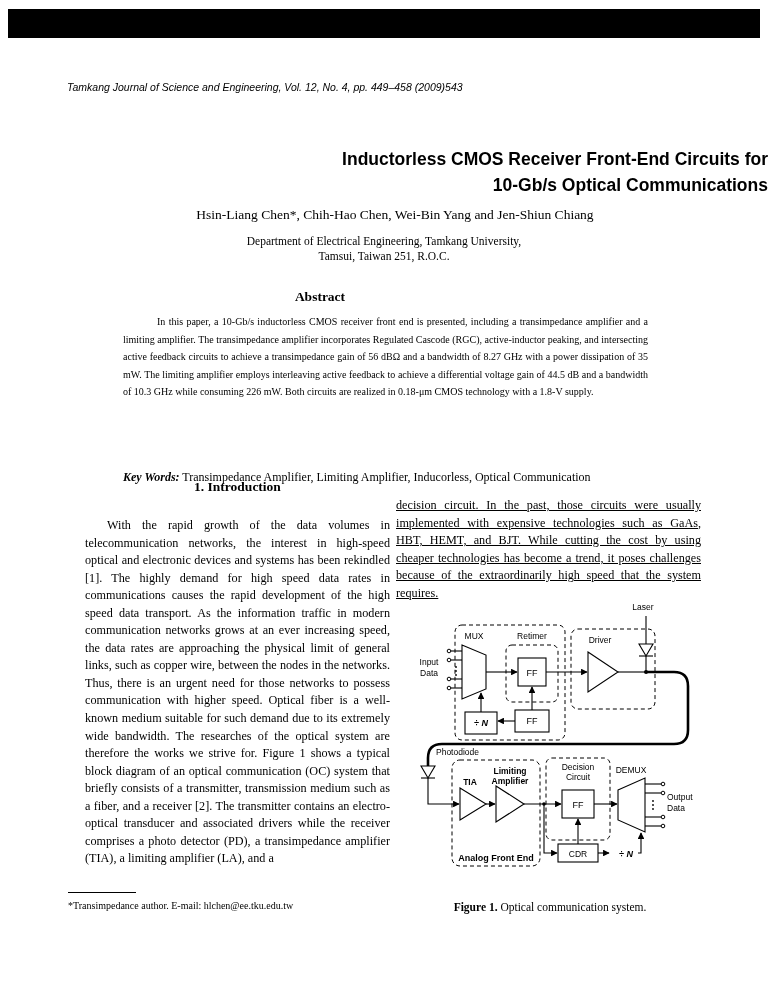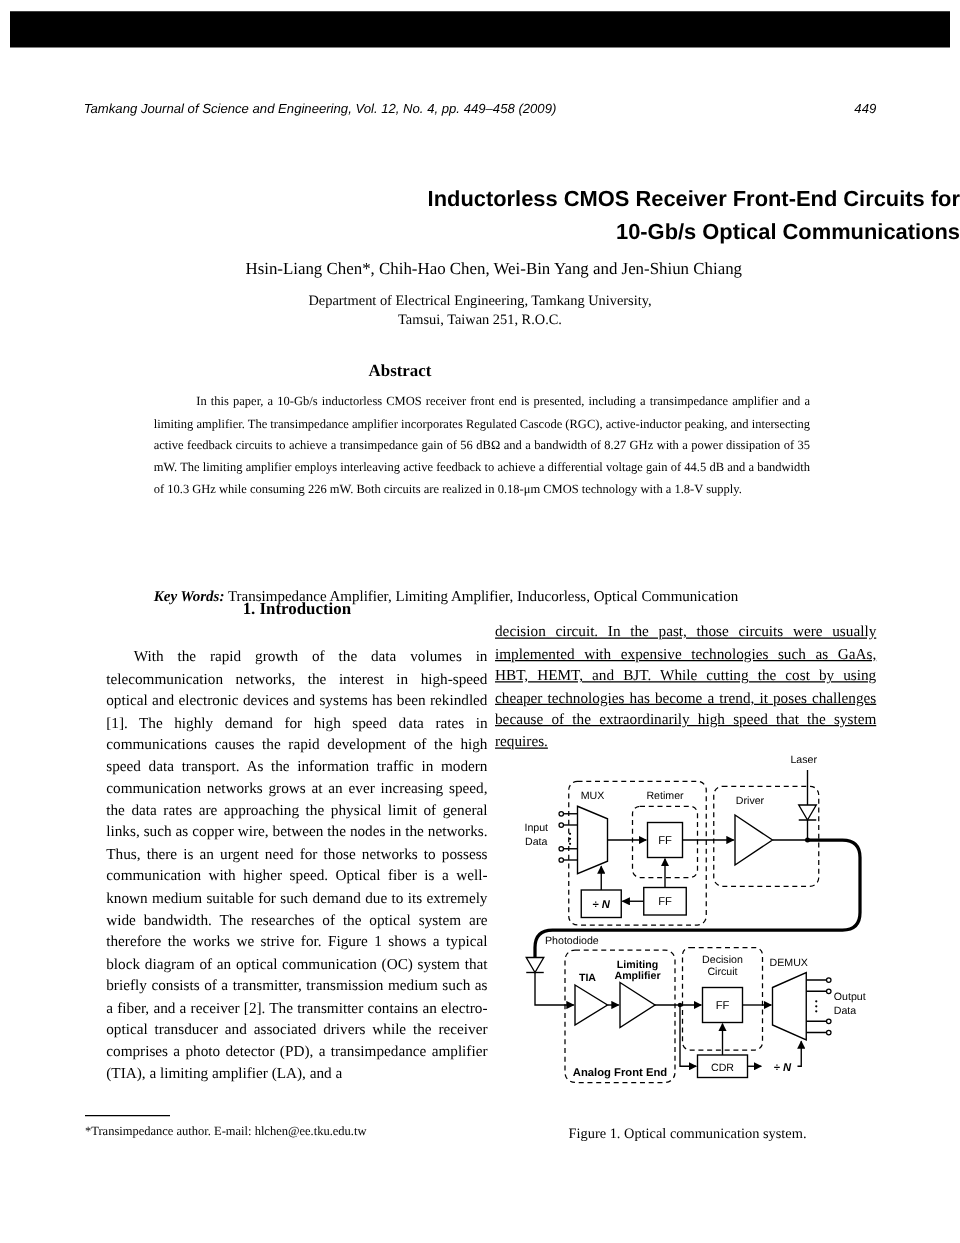--- a/index.html
+++ b/index.html
@@ -6,21 +6,21 @@
   html,body { background:#ffffff; }
   body {
     width:768px; height:994px; position:relative;
     font-family:"Liberation Serif", serif; color:#000;
     overflow:hidden;
   }
   .abs { position:absolute; }
   .scanbar { left:8px; top:9px; width:752px; height:29px; background:#000; }
   .header-row {
     left:67px; top:81px; width:634px;
-    display:flex; justify-content:space-between;
+    display:flex; 
     font-family:"Liberation Sans", sans-serif; font-style:italic; font-size:10.5px;
   }
   .title {
     left:0; top:146px; width:768px; text-align:right;
     font-family:"Liberation Sans", sans-serif; font-weight:bold;
     font-size:17.5px; line-height:26px;
   }
   .authors { left:0; top:207px; width:768px; text-align:center; font-size:13.5px;padding-left:22px; }
   .affil { left:0; top:234px; width:768px; text-align:center; font-size:11.5px; line-height:15px; }
   .abs-head { left:0; top:289px; width:640px; text-align:center; font-weight:bold; font-size:13.5px; }
@@ -30,21 +30,21 @@
   }
   .keywords { left:123px; top:470px; width:525px; font-size:12px; }
   .kw-label { font-weight:bold; font-style:italic; }
   .col-left { left:68px; top:479px; width:305px;margin-left:17px; }
   .col-left h2 { text-align:center; font-size:13.5px; font-weight:bold; margin-bottom:22px; }
   .col-left p, .col-right p { font-size:12.2px; line-height:17.55px; text-align:justify; }
   .col-left p { text-indent:22px; }
   .col-right { left:396px; top:497px; width:305px;text-decoration:underline; }
   .figure { left:398px; top:598px; width:308px; height:286px; }
   .caption { left:396px; top:901px; width:308px; text-align:center; font-size:11.5px; }
-  .cap-label { font-weight:normal;margin-top:28px; }
+  .cap-label { font-weight:bold;margin-top:28px; }
   .footnote { left:68px; top:892px; width:300px; font-size:10px; }
   .footnote .rule { width:68px; border-top:1px solid #000; margin-bottom:7px; }
 
   
   svg .dash { fill:none; stroke:#000; stroke-width:1; stroke-dasharray:4 3; }
   svg .box  { fill:#fff; stroke:#000; stroke-width:1.1; }
   svg .shape{ fill:#fff; stroke:#000; stroke-width:1.1; }
   svg .wire { fill:none; stroke:#000; stroke-width:1.1; }
   svg .thick{ fill:none; stroke:#000; stroke-width:2.6; stroke-linejoin:round; }
   svg text  { font-family:"Liberation Sans", sans-serif; font-size:8.5px; fill:#000; }
@@ -55,21 +55,21 @@
   svg .term { fill:#fff; stroke:#000; stroke-width:1; }
   svg .dot  { fill:#000; stroke:none; }
 </style>
 </head>
 <body>
 
 <div class="abs scanbar"></div>
 
 <div class="abs header-row">
   <span>Tamkang Journal of Science and Engineering, Vol. 12, No. 4, pp. 449–458 (2009)</span>
-  <span>449</span>
+  <span>543</span>
 </div>
 
 <h1 class="abs title">
   <span>Inductorless CMOS Receiver Front-End Circuits for</span><br>
   <span>10-Gb/s Optical Communications</span>
 </h1>
 
 <div class="abs authors">Hsin-Liang Chen*, Chih-Hao Chen, Wei-Bin Yang and Jen-Shiun Chiang</div>
 
 <div class="abs affil">

